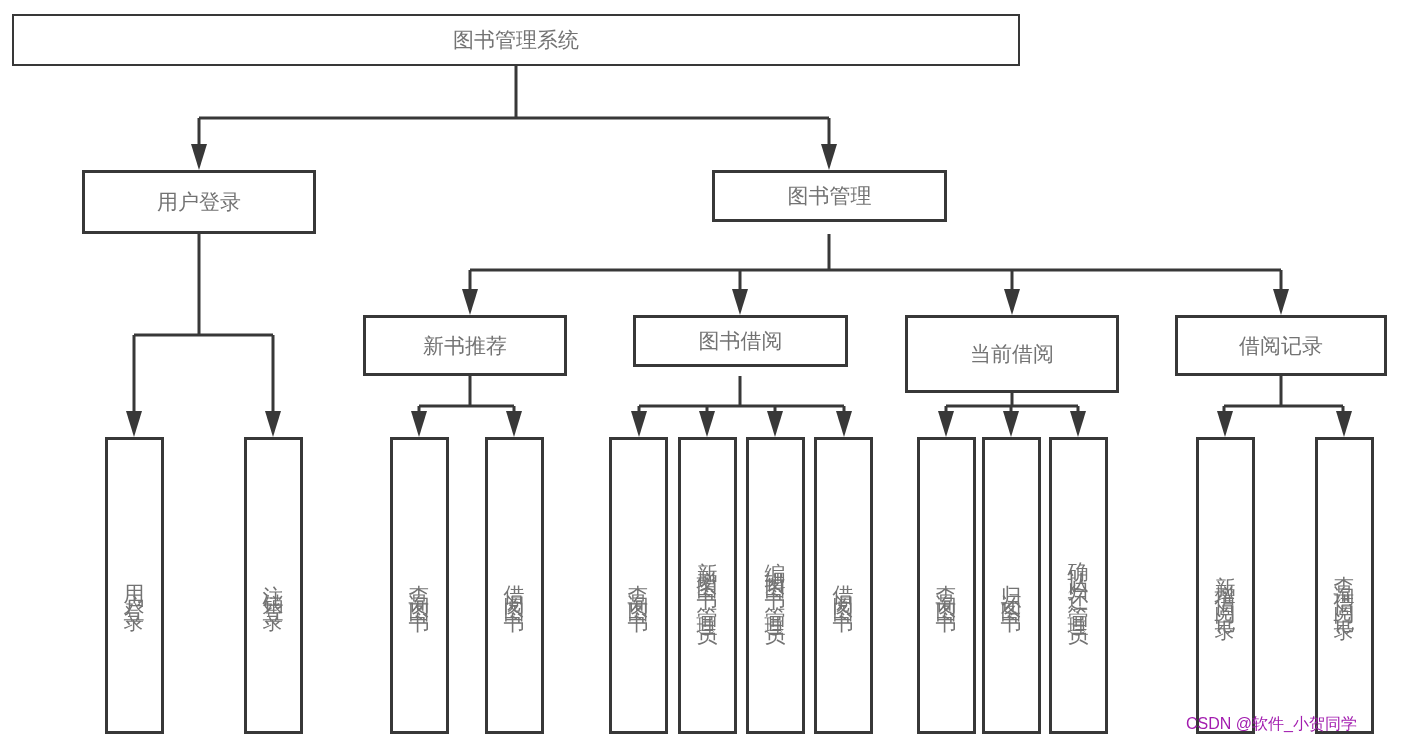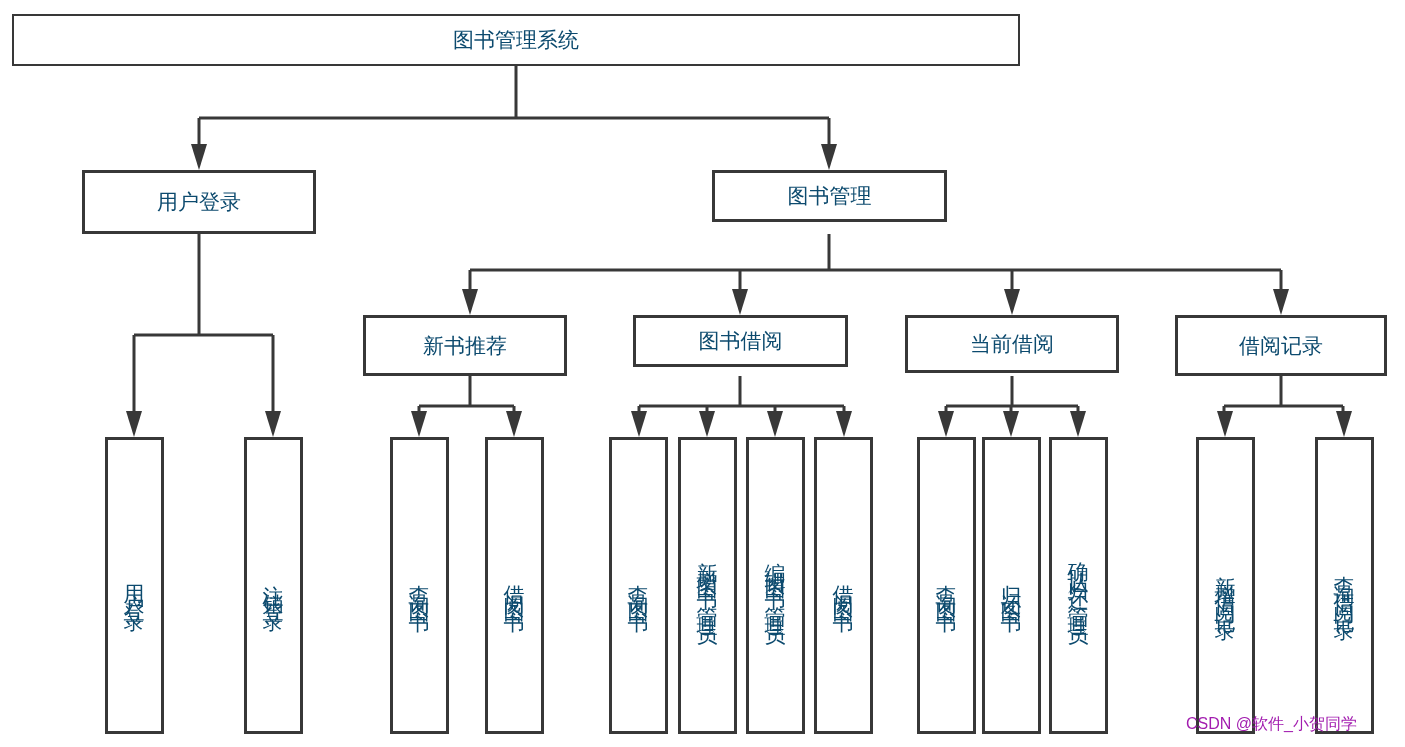--- a/index.html
+++ b/index.html
@@ -15,21 +15,21 @@
     position: absolute;
     left: 0; top: 0;
     width: 1405px; height: 747px;
     z-index: 1;
   }
   .box {
     position: absolute;
     box-sizing: border-box;
     background: #ffffff;
     border: 3px solid #383838;
-    color: #0c4a6e;
+    color: #737373;
     display: flex;
     align-items: center;
     justify-content: center;
     font-size: 21px;
     z-index: 2;
   }
   .box.root { border-width: 2px; }
   .vtext {
     writing-mode: vertical-rl;
     text-orientation: mixed;
@@ -102,21 +102,21 @@
   <div class="box" style="left:712px; top:170px; width:235px; height:52px;">
     <span>图书管理</span>
   </div>
 
   <div class="box" style="left:363px; top:315px; width:204px; height:61px;">
     <span>新书推荐</span>
   </div>
   <div class="box" style="left:633px; top:315px; width:215px; height:52px;">
     <span>图书借阅</span>
   </div>
-  <div class="box" style="left:905px; top:315px; width:214px; height:58px;">
+  <div class="box" style="left:905px; top:315px; width:214px; height:78px;">
     <span>当前借阅</span>
   </div>
   <div class="box" style="left:1175px; top:315px; width:212px; height:61px;">
     <span>借阅记录</span>
   </div>
 
   <div class="box" style="left:105px; top:437px; width:59px; height:297px;">
     <span class="vtext">用户登录</span>
   </div>
   <div class="box" style="left:244px; top:437px; width:59px; height:297px;">

